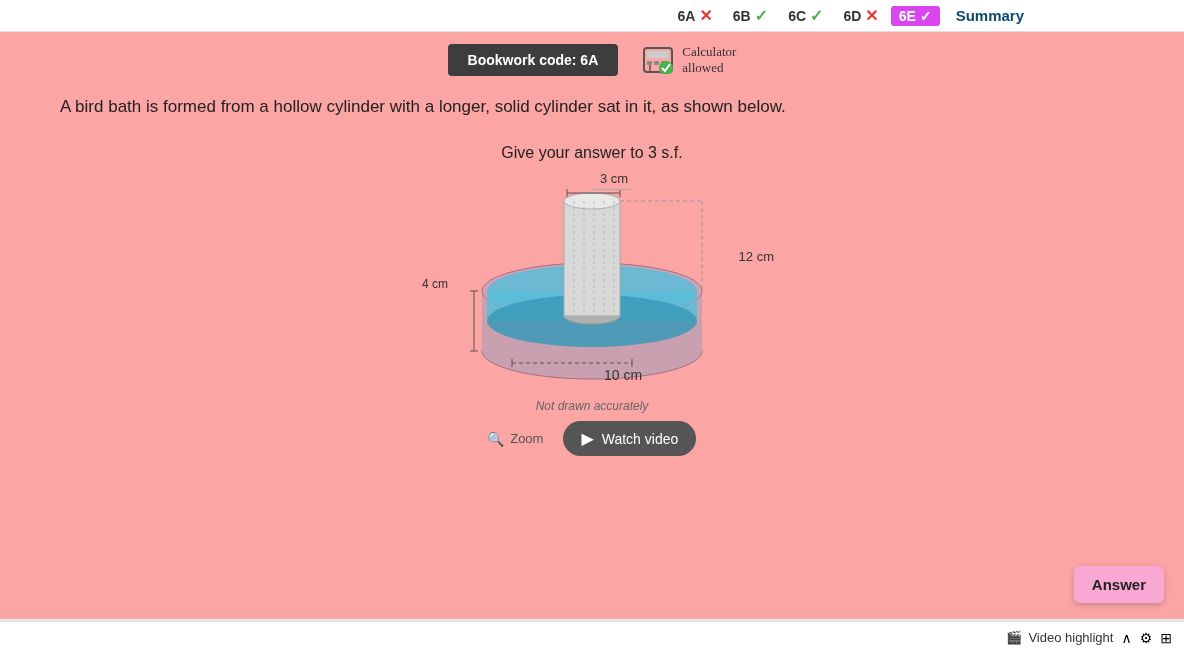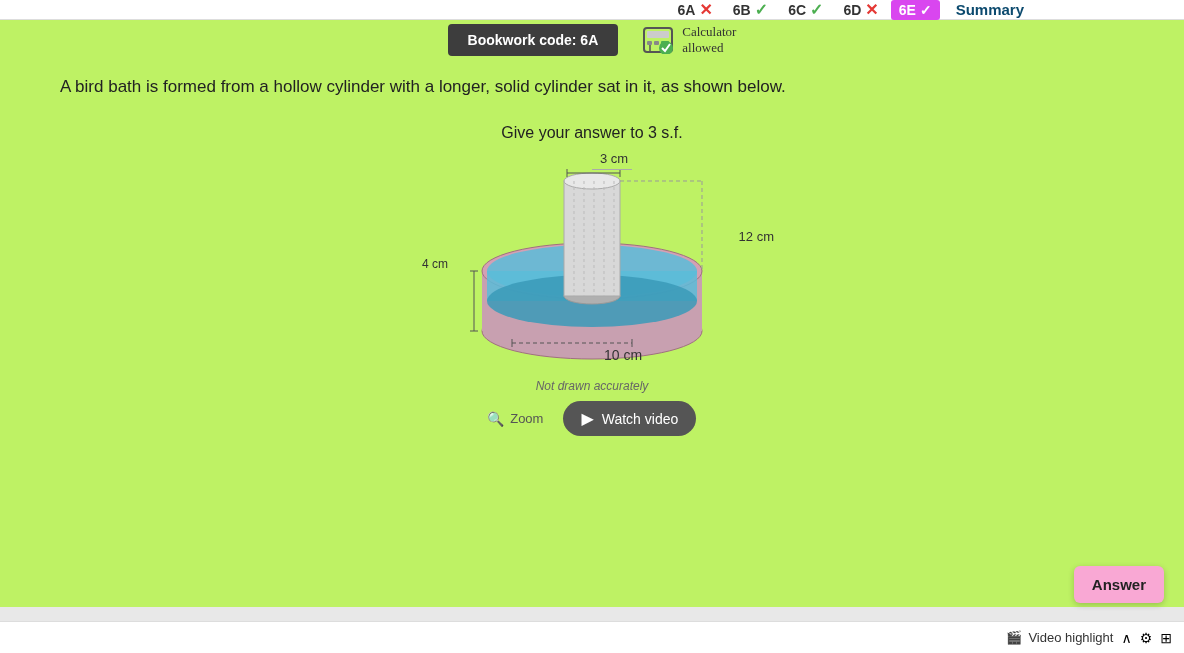--- a/index.html
+++ b/index.html
@@ -12,21 +12,21 @@
       position: relative;
     }
 
     
     .top-nav {
       display: flex;
       align-items: center;
       background: #fff;
       border-bottom: 1px solid #ddd;
       padding: 4px 12px;
-      height: 20px;
+      height: 32px;
       justify-content: flex-end;
       padding-right: 160px;
     }
     .nav-item {
       display: flex;
       align-items: center;
       gap: 4px;
       padding: 2px 8px;
       font-size: 14px;
       font-weight: bold;
@@ -46,22 +46,22 @@
       font-size: 15px;
       font-weight: bold;
       color: #0c4a6e;
       margin-left: 12px;
       cursor: pointer;
       text-decoration: none;
     }
 
     
     .main-content {
-      background: #bef264;
-      padding: 4px 60px;
+      background: #fca5a5;
+      padding: 12px 60px;
       height: calc(653px - 34px - 32px);
       overflow: hidden;
     }
 
     
     .header-row {
       display: flex;
       align-items: center;
       justify-content: center;
       gap: 24px;

